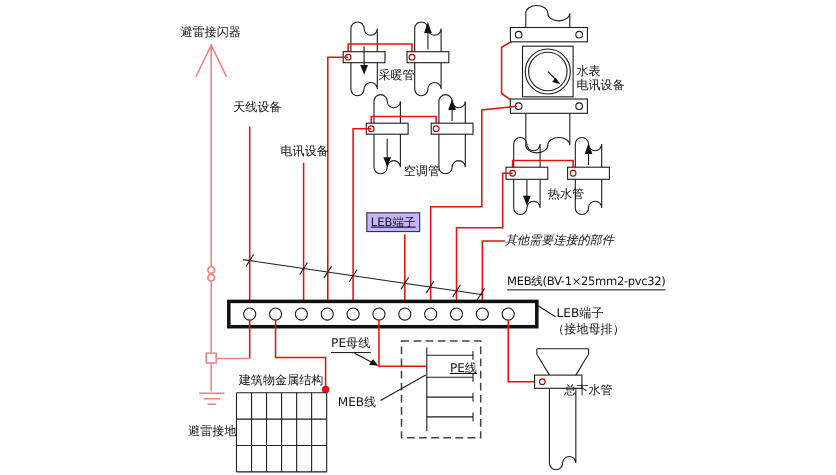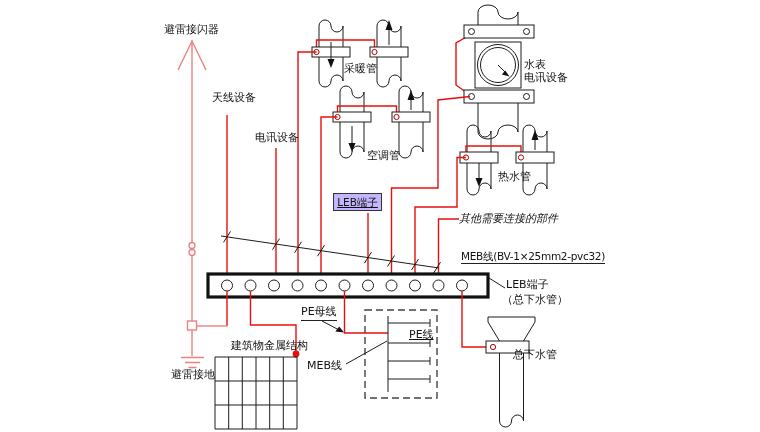--- a/index.html
+++ b/index.html
@@ -167,21 +167,21 @@
 <div class="lbl" style="left:255px;top:132px;">电讯设备</div>
 <div class="lbl" style="left:344px;top:63px;">采暖管</div>
 <div class="lbl" style="left:367px;top:150px;">空调管</div>
 <div class="lbl" style="left:524px;top:59px;">水表</div>
 <div class="lbl" style="left:524px;top:72px;">电讯设备</div>
 <div class="lbl" style="left:498px;top:171px;">热水管</div>
 <div class="lbl box" style="left:333px;top:193px;">LEB端子</div>
 <div class="lbl" style="left:459px;top:213px;font-style:italic;">其他需要连接的部件</div>
 <div class="lbl u spec" style="left:461px;top:250px;">MEB线(BV-1×25mm2-pvc32)</div>
 <div class="lbl" style="left:506px;top:279px;">LEB端子</div>
-<div class="lbl" style="left:502px;top:294px;">（总下水管）</div>
+<div class="lbl" style="left:502px;top:294px;">（接地母排）</div>
 <div class="lbl u" style="left:301px;top:306px;">PE母线</div>
 <div class="lbl" style="left:409px;top:329px;text-decoration:underline;">PE线</div>
 <div class="lbl" style="left:307px;top:360px;">MEB线</div>
-<div class="lbl" style="left:231px;top:340px;">建筑物金属结构</div>
-<div class="lbl" style="left:171px;top:369px;">避雷接地</div>
+<div class="lbl" style="left:217px;top:340px;">建筑物金属结构</div>
+<div class="lbl" style="left:171px;top:386px;">避雷接地</div>
 <div class="lbl" style="left:513px;top:349px;">总下水管</div>
 
 </div>
 
 </body></html>

